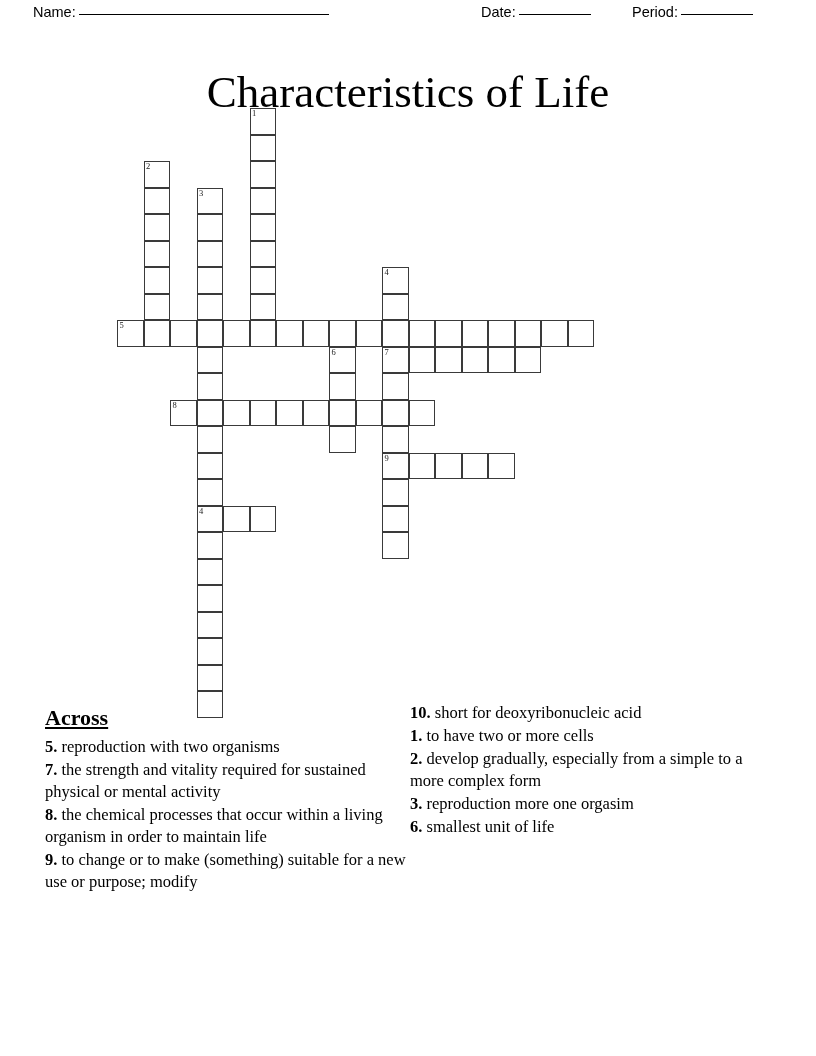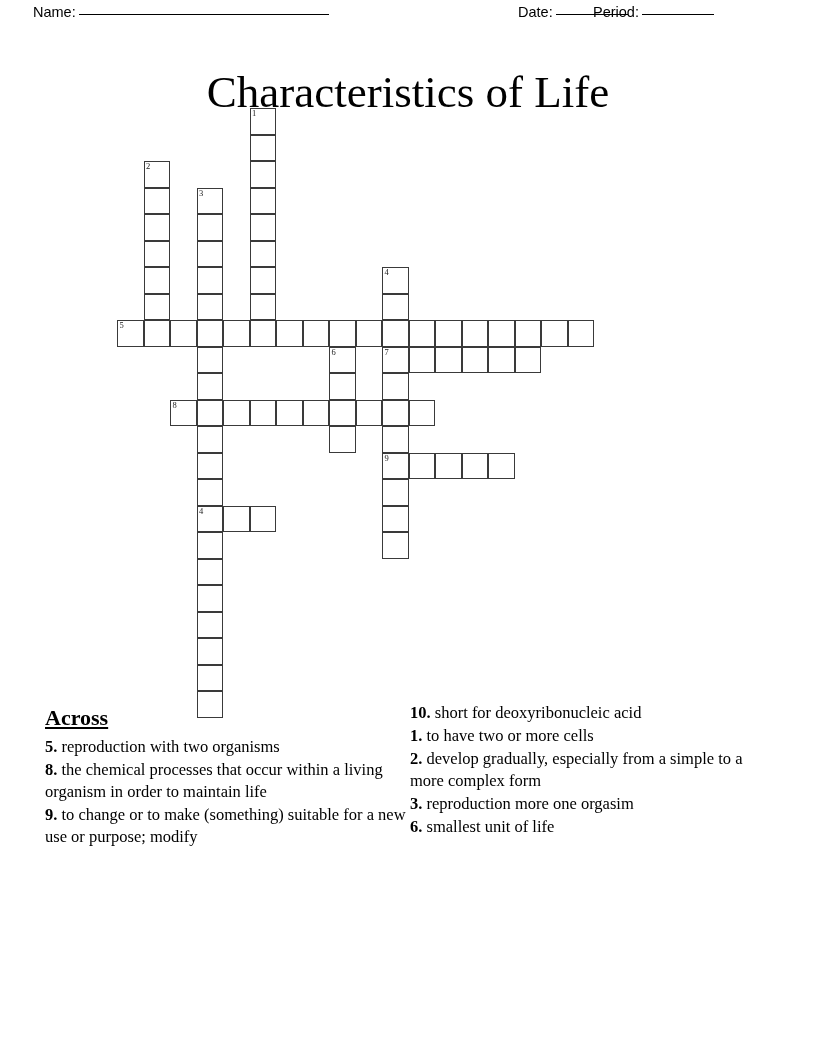--- a/index.html
+++ b/index.html
@@ -36,22 +36,22 @@
     border-bottom: 1px solid #000;
     height: 0;
     margin-left: 3px;
     position: relative;
     top: -2px;
   }
   .rule-name   { width: 250px; }
   .rule-date   { width: 72px; }
   .rule-period { width: 72px; }
   .sp-name   { position: absolute; left: 33px;  top: 4px; text-align: center; }
-  .sp-date   { position: absolute; left: 481px; top: 4px; margin-left: 37px; }
-  .sp-period { position: absolute; left: 593px; top: 4px; justify-content: space-between; }
+  .sp-date   { position: absolute; left: 481px; top: 4px; }
+  .sp-period { position: absolute; left: 632px; top: 4px; justify-content: space-between; }
 
   
   .title {
     position: absolute;
     top: 38px;
     left: 0;
     width: 816px;
     text-align: center;
     font-family: "Liberation Serif", "DejaVu Serif", serif;
     font-size: 45px;
@@ -243,20 +243,24 @@
   </div>
 
 <div class="clues">
   <div class="clue-col col-left">
     <div class="clue-heading">Across</div>
     <div class="clue">
       <span class="cn">5.</span>
       <span>reproduction with two organisms</span>
     </div>
     <div class="clue">
+      <span class="cn">7.</span>
+      <span>the strength and vitality required for sustained physical or mental activity</span>
+    </div>
+    <div class="clue">
       <span class="cn">8.</span>
       <span>the chemical processes that occur within a living organism in order to maintain life</span>
     </div>
     <div class="clue">
       <span class="cn">9.</span>
       <span>to change or to make (something) suitable for a new use or purpose; modify</span>
     </div>
   </div>
 
   <div class="clue-col col-right">

